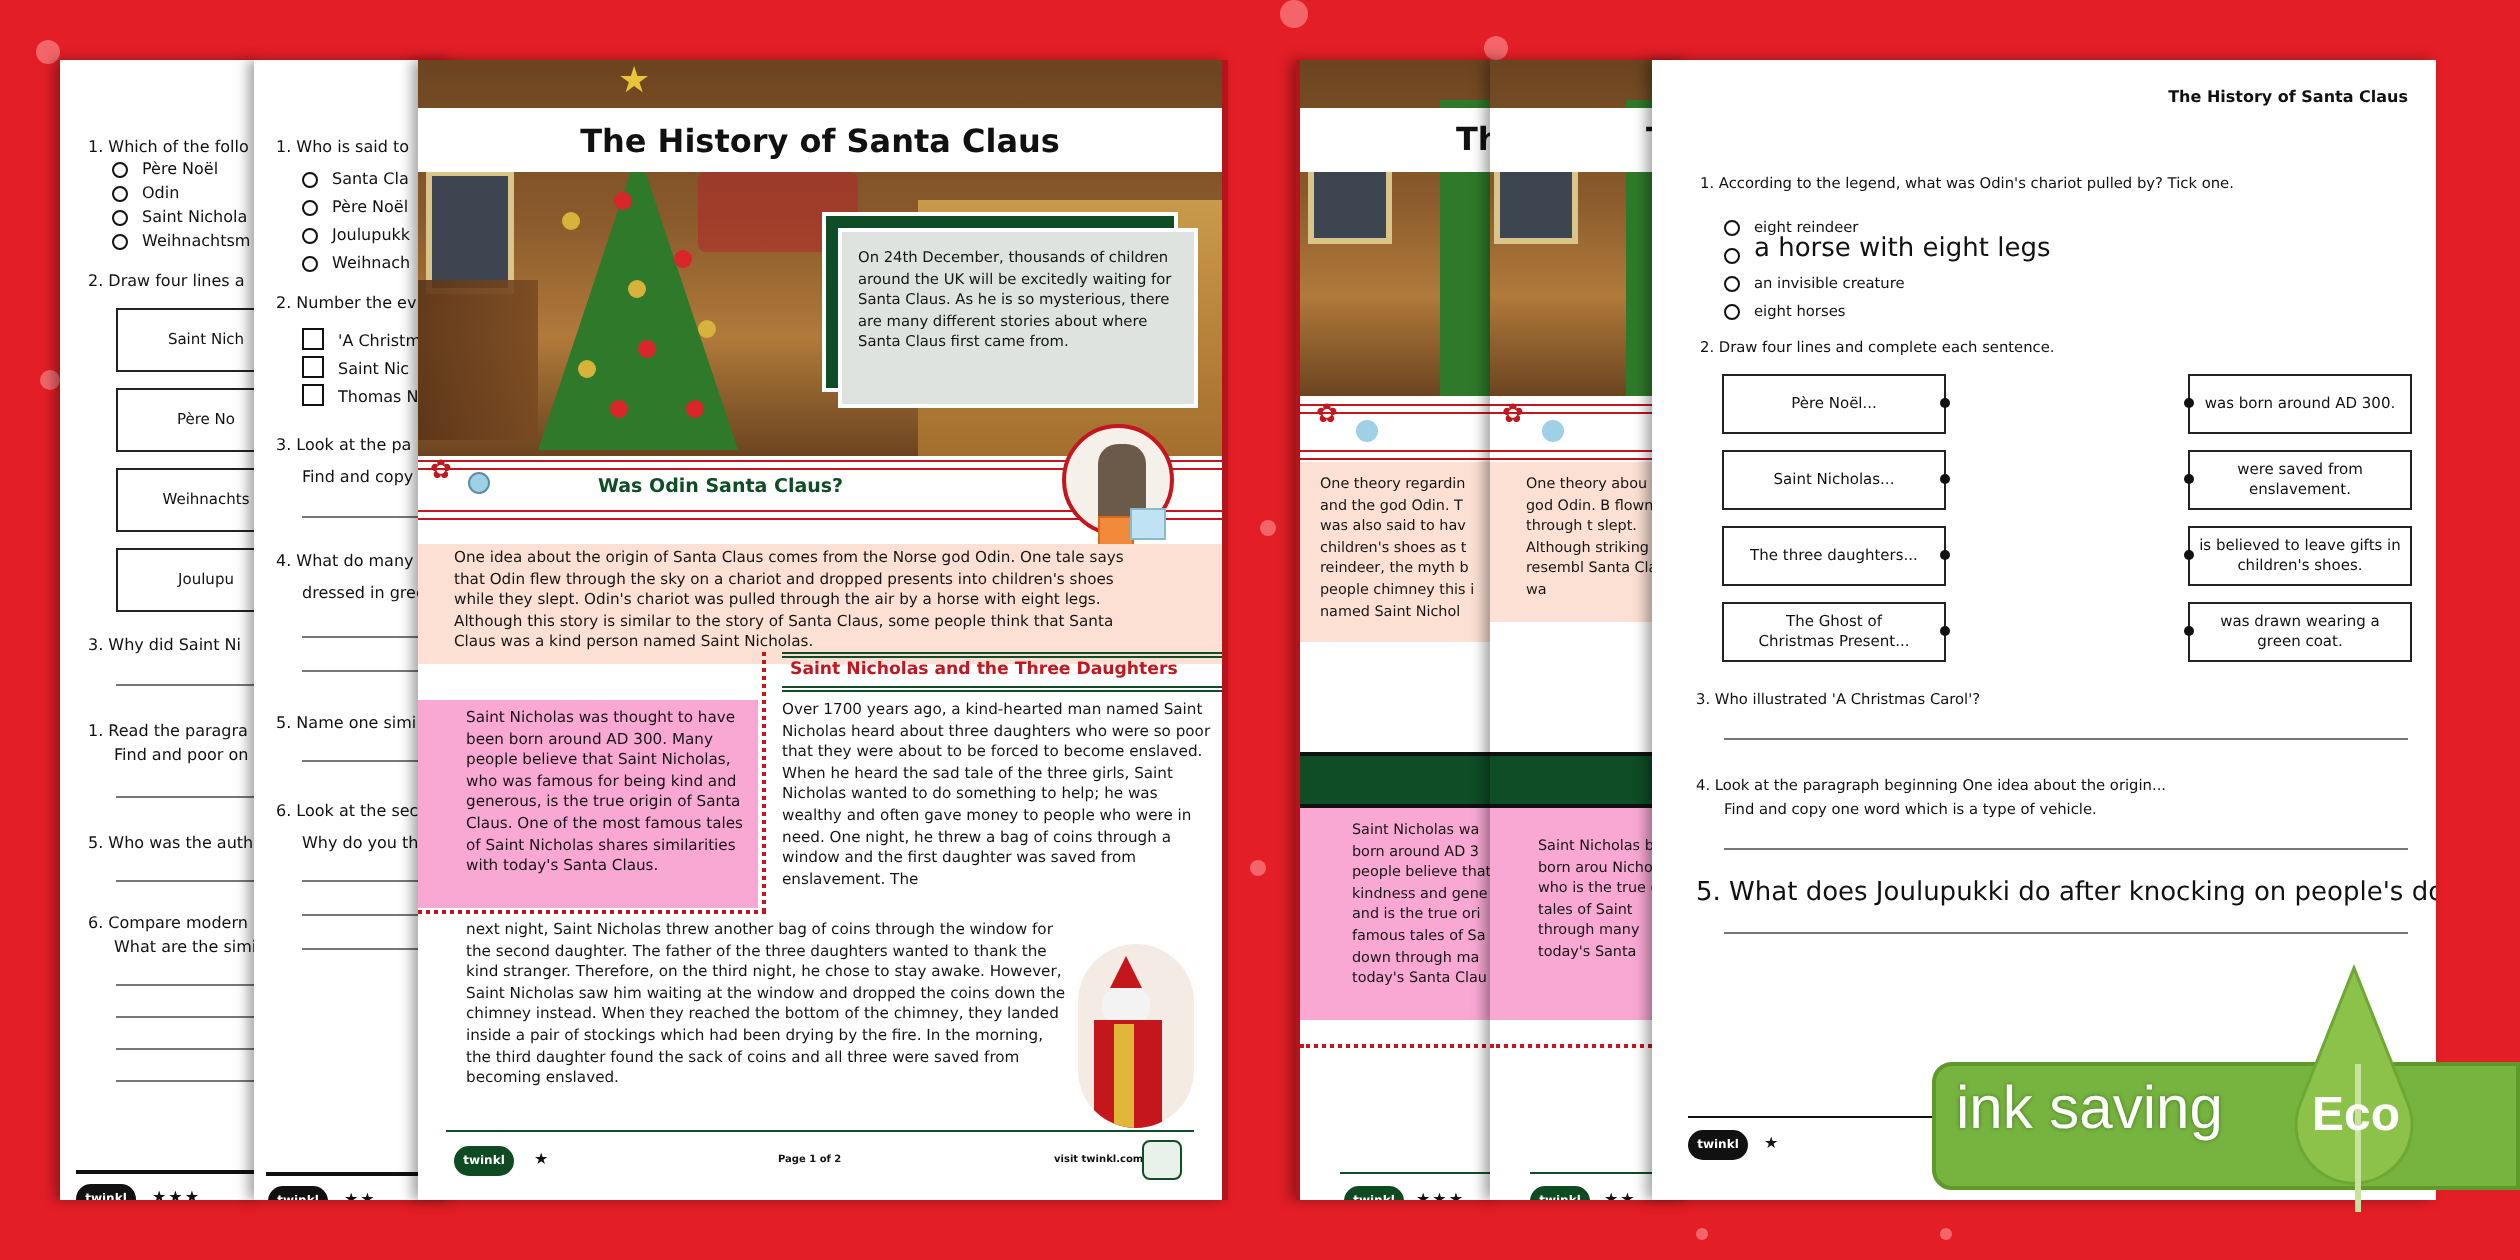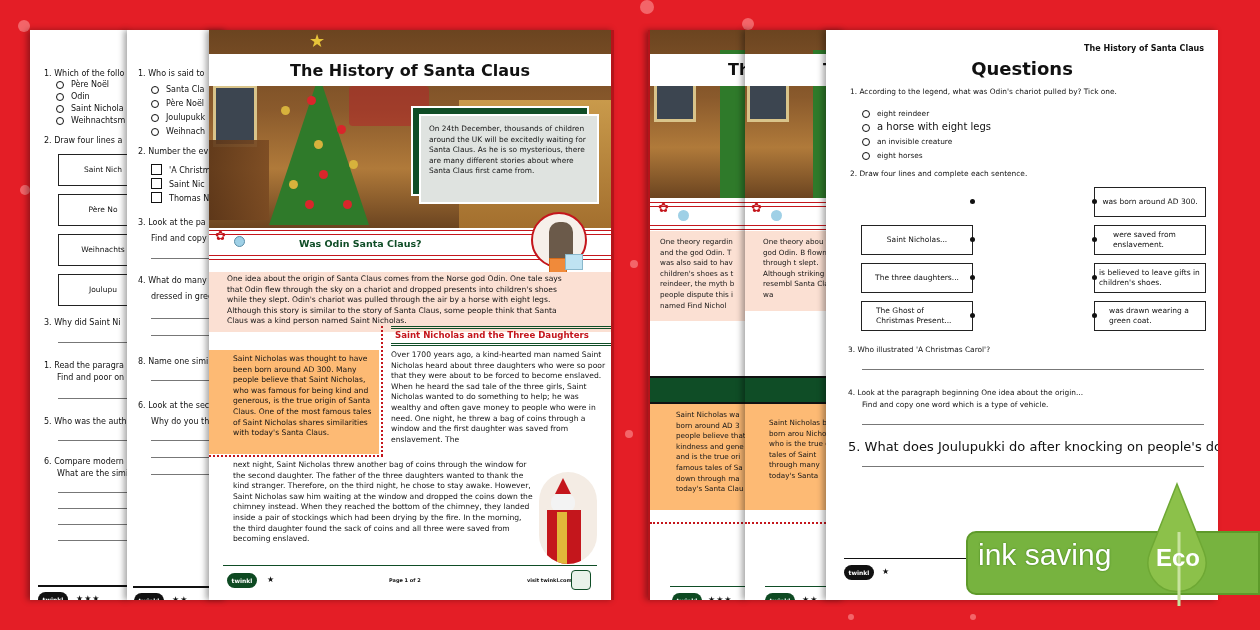--- a/index.html
+++ b/index.html
@@ -5,32 +5,32 @@
   *{box-sizing:border-box;margin:0;padding:0}
   html,body{width:1260px;height:630px;overflow:hidden}
   body{background:#e41e26;font-family:"DejaVu Sans",sans-serif;position:relative;color:#111}
   .bg-dot{position:absolute;border-radius:50%;background:rgba(255,160,160,.55)}
   .sheet{position:absolute;background:#fff;box-shadow:-3px 0 6px rgba(0,0,0,.35)}
   .q{font-size:8px;line-height:11px;white-space:nowrap;position:absolute}
   .opt{display:flex;align-items:flex-end;gap:7px;font-size:8px;height:12px;white-space:nowrap}
   .radio{width:8px;height:8px;border:1.3px solid #111;border-radius:50%;flex:none}
   .chk{width:11px;height:11px;border:1px solid #111;flex:none}
   .line{position:absolute;height:1px;background:#777}
-  .box{position:absolute;border:1px solid #222;font-size:7.5px;display:flex;align-items:center;justify-content:center;line-height:10px;background:#fff}
+  .box{position:absolute;border:1px solid #222;font-size:7.5px;display:flex;align-items:center;justify-content:center;text-align:center;line-height:10px;background:#fff}
   .footer{position:absolute;left:0;right:0;border-top:2px solid #111}
   .twinkl{position:absolute;width:30px;height:15px;background:#111;border-radius:8px;color:#fff;font-size:6px;font-weight:bold;display:flex;align-items:center;justify-content:center}
   .twinkl.green{background:#0e4a22}
   .stars{position:absolute;font-size:8px;letter-spacing:1px}
   .scene{position:absolute;background:linear-gradient(180deg,#6b4420 0%,#8a5a2c 40%,#b07a3a 70%,#6b4420 100%)}
   .window{position:absolute;background:#3c4550;border:3px solid #d9c48a}
   .tree{position:absolute;width:0;height:0;border-left:50px solid transparent;border-right:50px solid transparent;border-bottom:150px solid #2f7a2a}
   .bauble{position:absolute;width:9px;height:9px;border-radius:50%}
   .redrule{position:absolute;left:0;right:0;height:5px;border-top:1.5px solid #c4161c;border-bottom:1.5px solid #c4161c}
   .peach{position:absolute;background:#fbe0d3}
-  .greybox{position:absolute;background:#fdba74}
+  .greybox{position:absolute;background:#f9a8d4}
   .para{position:absolute;font-size:7.6px;line-height:10.6px;color:#151515}
   .dotsh{position:absolute;height:0;border-top:2px dotted #c4161c}
   .dotsv{position:absolute;width:0;border-left:2px dotted #c4161c}
 </style>
 </head>
 <body>
 
 <div class="bg-dot" style="left:18px;top:20px;width:12px;height:12px"></div>
 <div class="bg-dot" style="left:20px;top:185px;width:10px;height:10px"></div>
 <div class="bg-dot" style="left:640px;top:0px;width:14px;height:14px"></div>
@@ -118,21 +118,21 @@
         <span>Thomas N</span>
       </div>
   </div>
   <div class="q" style="left:11px;top:187px">3.  Look at the pa</div>
   <div class="q" style="left:24px;top:203px">Find and copy</div>
   <div class="line" style="left:24px;top:228px;width:80px"></div>
   <div class="q" style="left:11px;top:245px">4.  What do many</div>
   <div class="q" style="left:24px;top:261px">dressed in gree</div>
   <div class="line" style="left:24px;top:288px;width:80px"></div>
   <div class="line" style="left:24px;top:305px;width:80px"></div>
-  <div class="q" style="left:11px;top:326px">8.  Name one simi</div>
+  <div class="q" style="left:11px;top:326px">5.  Name one simi</div>
   <div class="line" style="left:24px;top:350px;width:80px"></div>
   <div class="q" style="left:11px;top:370px">6.  Look at the sec</div>
   <div class="q" style="left:24px;top:386px">Why do you th</div>
   <div class="line" style="left:24px;top:410px;width:80px"></div>
   <div class="line" style="left:24px;top:427px;width:80px"></div>
   <div class="line" style="left:24px;top:444px;width:80px"></div>
   <div class="footer" style="left:6px;top:556px"></div>
   <div class="twinkl" style="left:7px;top:563px">twinkl</div>
   <div class="stars" style="left:45px;top:565px">★★</div>
 </div>
@@ -218,21 +218,21 @@
   <div style="position:absolute;left:0;top:24px;width:100px;height:32px;background:#fff">
     <span style="position:absolute;left:78px;top:6px;font-size:16px;font-weight:bold">Th</span>
   </div>
   <div style="position:absolute;left:0;top:168px;width:100px;height:33px;background:#fff">
     <div class="redrule" style="top:4px"></div>
     <div class="redrule" style="top:27px"></div>
     <div style="position:absolute;left:8px;top:2px;font-size:13px;color:#c4161c">✿</div>
     <div style="position:absolute;left:28px;top:12px;width:11px;height:11px;border-radius:50%;background:#9fd0e6"></div>
   </div>
   <div class="peach" style="left:0;top:201px;width:100px;height:90px">
-    <div class="para" style="left:10px;top:6px;width:86px;font-size:7.2px;overflow:hidden;height:80px">One theory regardin and the god Odin. T was also said to hav children's shoes as t reindeer, the myth b people dispute this i named Find Nichol</div>
+    <div class="para" style="left:10px;top:6px;width:86px;font-size:7.2px;overflow:hidden;height:80px">One theory regardin and the god Odin. T was also said to hav children's shoes as t reindeer, the myth b people chimney this i named Saint Nichol</div>
   </div>
   <div style="position:absolute;left:0;top:346px;width:100px;height:28px;background:#0f4d26;border-top:2px solid #111;border-bottom:2px solid #111"></div>
   <div class="greybox" style="left:0;top:374px;width:100px;height:106px">
     <div class="para" style="left:26px;top:6px;width:72px;font-size:7.2px;overflow:hidden;height:92px">Saint Nicholas wa born around AD 3 people believe that kindness and gene and is the true ori famous tales of Sa down through ma today's Santa Clau</div>
   </div>
   <div class="dotsh" style="left:0;top:492px;width:100px"></div>
   <div class="footer" style="left:20px;top:556px;border-top:1.5px solid #0f4d26"></div>
   <div class="twinkl green" style="left:22px;top:563px">twinkl</div>
   <div class="stars" style="left:58px;top:565px">★★★</div>
 </div>
@@ -259,42 +259,42 @@
     <div class="para" style="left:24px;top:14px;width:74px;font-size:7.2px;overflow:hidden;height:80px">Saint Nicholas been born arou Nicholas, who is the true orig tales of Saint through many today's Santa</div>
   </div>
   <div class="dotsh" style="left:0;top:492px;width:100px"></div>
   <div class="footer" style="left:20px;top:556px;border-top:1.5px solid #0f4d26"></div>
   <div class="twinkl green" style="left:20px;top:563px">twinkl</div>
   <div class="stars" style="left:57px;top:565px">★★</div>
 </div>
 
 <div class="sheet" style="left:826px;top:30px;width:392px;height:570px;overflow:hidden">
   <div style="position:absolute;right:14px;top:14px;font-size:8px;font-weight:bold">The History of Santa Claus</div>
-  <div style="position:absolute;left:0;right:0;top:28px;text-align:center;font-size:18px;font-weight:bold">Questions</div>
   <div class="q" style="left:24px;top:56px;font-size:7.4px">1.  According to the legend, what was Odin's chariot pulled by? Tick one.</div>
   <div style="position:absolute;left:36px;top:74px">
     <div class="opt" style="height:14px;font-size:7.4px">
         <span class="radio"></span>
         <span>eight reindeer</span>
       </div>
-    <div class="opt" style="height:14px;font-size:10px">
+    <div class="opt" style="height:14px;font-size:13px">
         <span class="radio"></span>
         <span>a horse with eight legs</span>
       </div>
     <div class="opt" style="height:14px;font-size:7.4px">
         <span class="radio"></span>
         <span>an invisible creature</span>
       </div>
     <div class="opt" style="height:14px;font-size:7.4px">
         <span class="radio"></span>
         <span>eight horses</span>
       </div>
   </div>
   <div class="q" style="left:24px;top:138px;font-size:7.4px">2.  Draw four lines and complete each sentence.</div>
 
+  <div class="box" style="left:35px;top:157px;width:112px;height:30px">Père Noël...</div>
   <div class="box" style="left:35px;top:233px;width:112px;height:30px">The three daughters...</div>
   <div class="box" style="left:35px;top:195px;width:112px;height:30px">Saint Nicholas...</div>
   <div class="box" style="left:35px;top:271px;width:112px;height:30px;padding:0 14px">The Ghost of Christmas Present...</div>
 
   <div class="box" style="left:268px;top:157px;width:112px;height:30px">was born around AD 300.</div>
   <div class="box" style="left:268px;top:233px;width:112px;height:30px;padding:0 4px">is believed to leave gifts in children's shoes.</div>
   <div class="box" style="left:268px;top:195px;width:112px;height:30px;padding:0 18px">were saved from enslavement.</div>
   <div class="box" style="left:268px;top:271px;width:112px;height:30px;padding:0 14px">was drawn wearing a green coat.</div>
 
   <div style="position:absolute;left:144px;top:169px;width:5px;height:5px;border-radius:50%;background:#111"></div>

